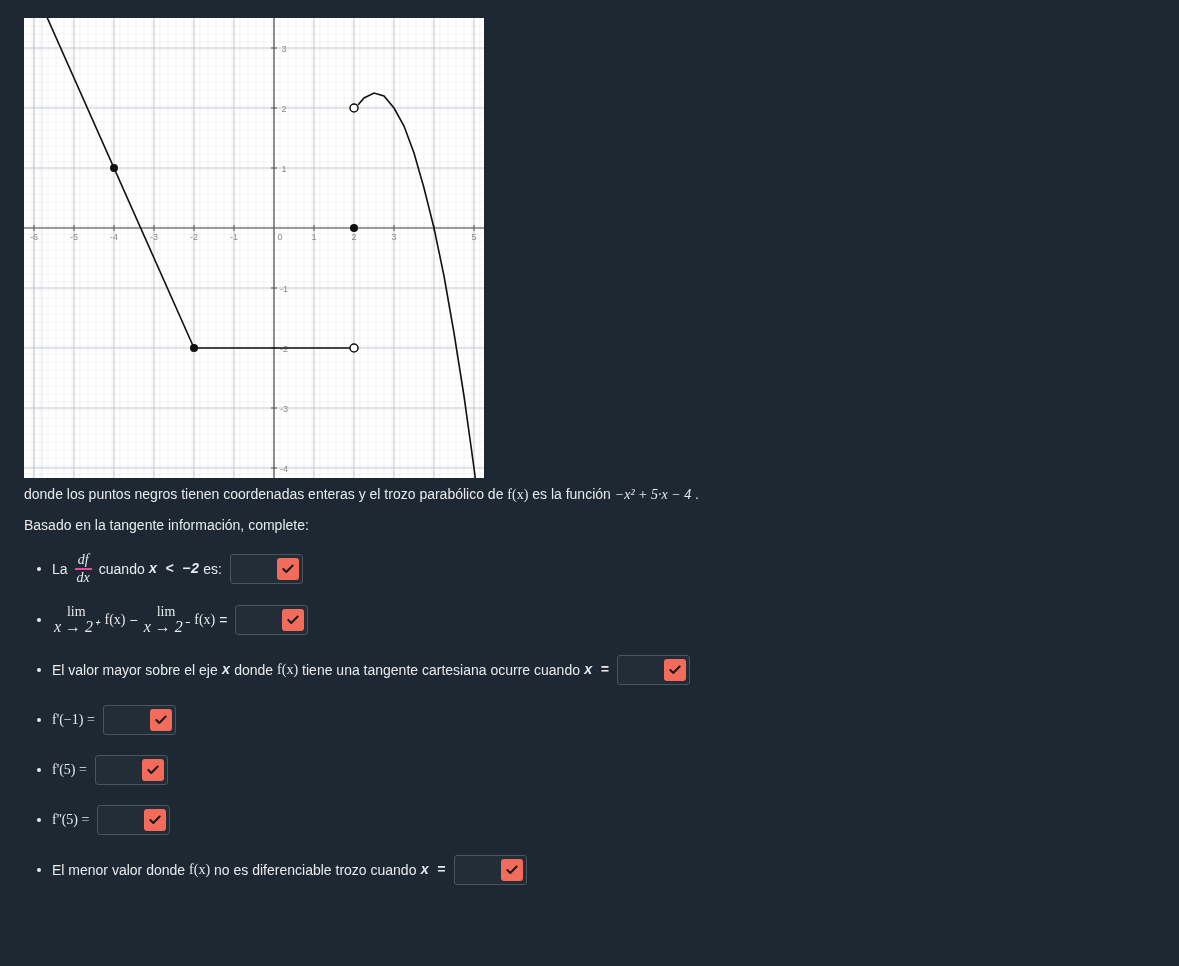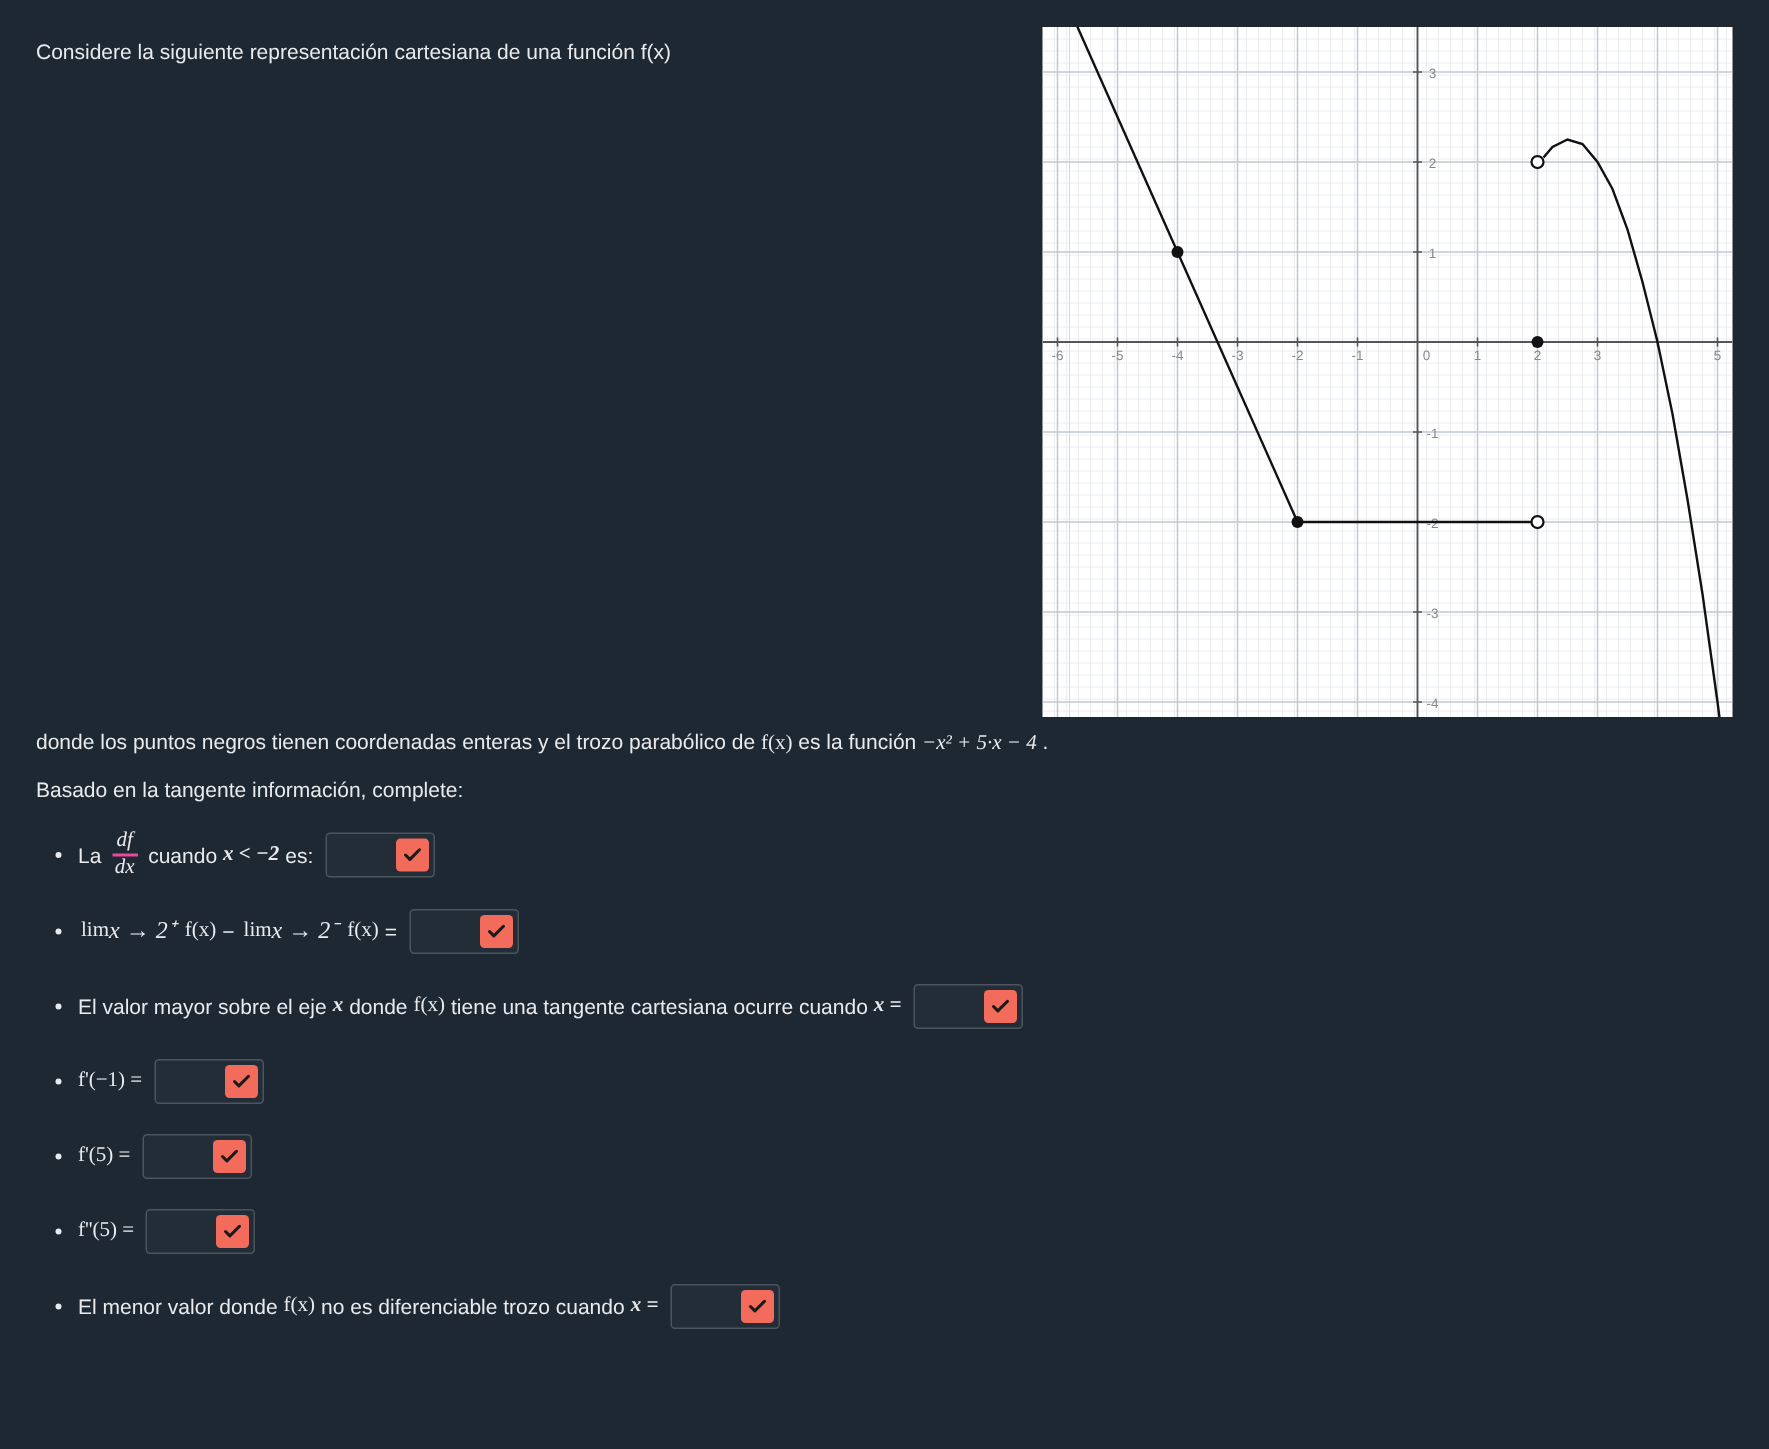--- a/index.html
+++ b/index.html
@@ -33,21 +33,21 @@
     font-family: 'Times New Roman', serif;
     font-style: italic;
     line-height: 1;
     vertical-align: middle;
     margin: 0 2px;
   }
   .frac .num { border-bottom: 2px solid #ec4899; padding: 0 3px 1px 3px; }
   .frac .den { padding: 1px 3px 0 3px; }
   .lim {
     display: inline-flex;
-    flex-direction: row;
+    flex-direction: column;
     align-items: center;
     font-family: 'Times New Roman', serif;
     line-height: 1;
     vertical-align: middle;
     margin: 0 2px;
   }
   .lim .top { font-size: 14px; }
   .lim .bot { font-size: 16px; font-style: italic; }
   .answer-box {
     display: inline-flex;
@@ -74,32 +74,27 @@
     height: 22px;
     background: #f26b5b;
     border-radius: 3px;
     display: inline-flex;
     align-items: center;
     justify-content: center;
     color: #1a1a1a;
     font-weight: bold;
   }
   .check-icon svg { width: 14px; height: 14px; }
-  .x { font-style: italic; font-weight: bold; font-family: Liberation Serif, serif; }
+  .x { font-style: italic; font-weight: bold; font-family: Liberation Mono, monospace; }
   .fx { font-family: 'Times New Roman', serif; }
 </style>
 </head>
 <body>
 
 <div class="top-row">
-  <div class="intro">
-    <div class="prompt-line">
-      <span>Considere la siguiente representación cartesiana de una función f(x)</span>
-    </div>
-  </div>
   <div class="graph-box">
     <svg viewBox="0 0 460 460" width="460" height="460">
 
       <g stroke="#d8dde2" stroke-width="0.5">
         
       </g>
       <g stroke="#d0d6dc" stroke-width="0.5">
 
         <g id="fine"></g>
       </g>

